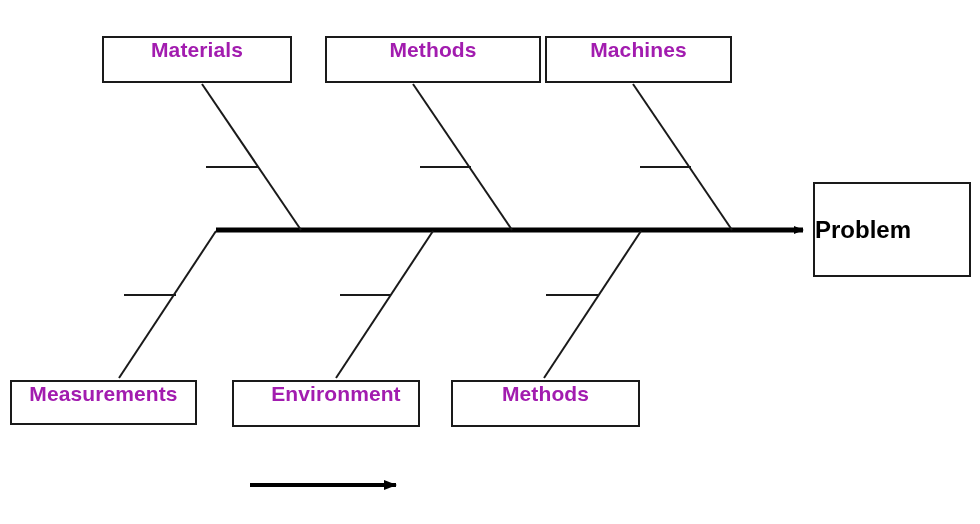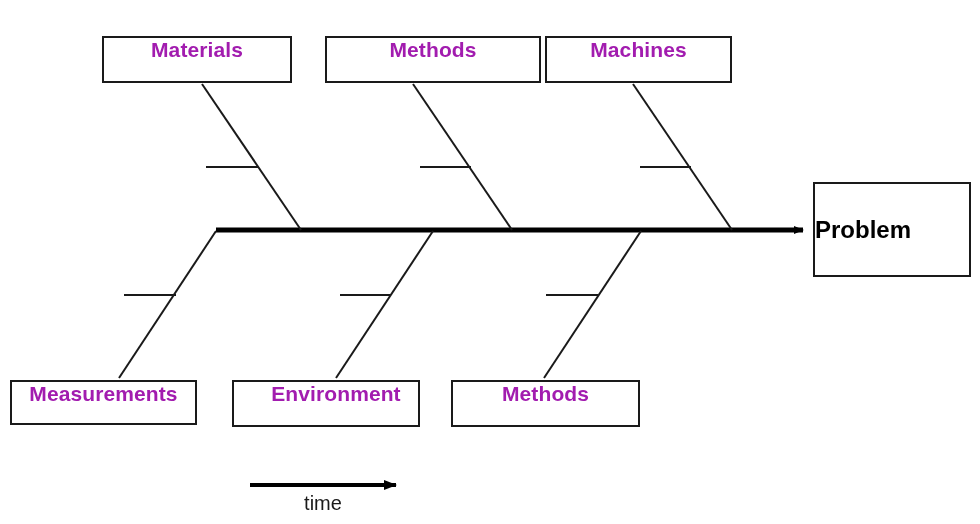--- a/index.html
+++ b/index.html
@@ -121,17 +121,14 @@
   </div>
 
   <div class="cat-box bottom-row" style="left:451px; top:380px; width:189px; height:47px;">
     <span>Methods</span>
   </div>
 
   <div class="effect-box" style="left:813px; top:182px; width:158px; height:95px;">
     <span>Problem</span>
   </div>
 
-  <div class="time-label" style="left:250px; top:492px; width:146px;">
-    <span>time</span>
-  </div>
 
 </div>
 
 </body></html>

